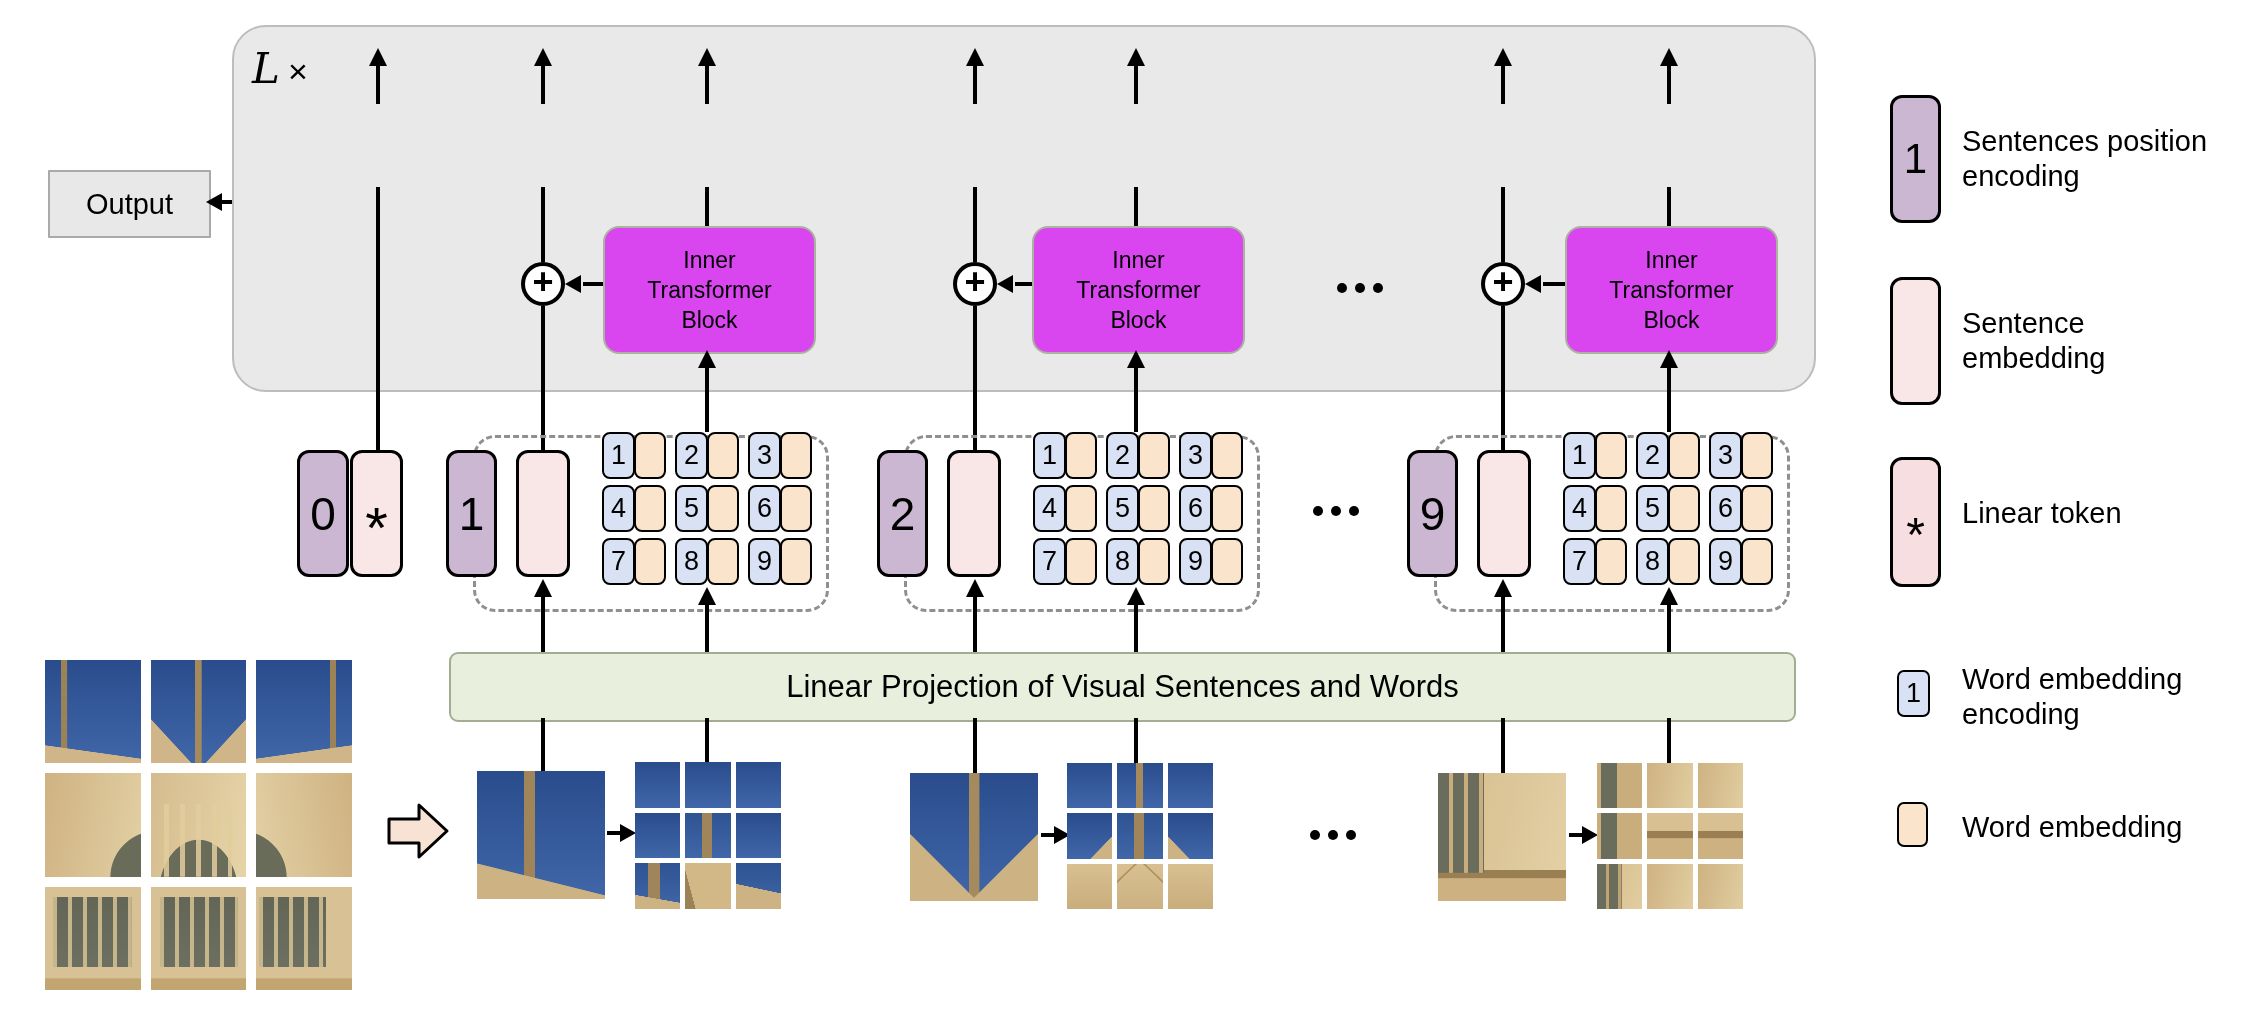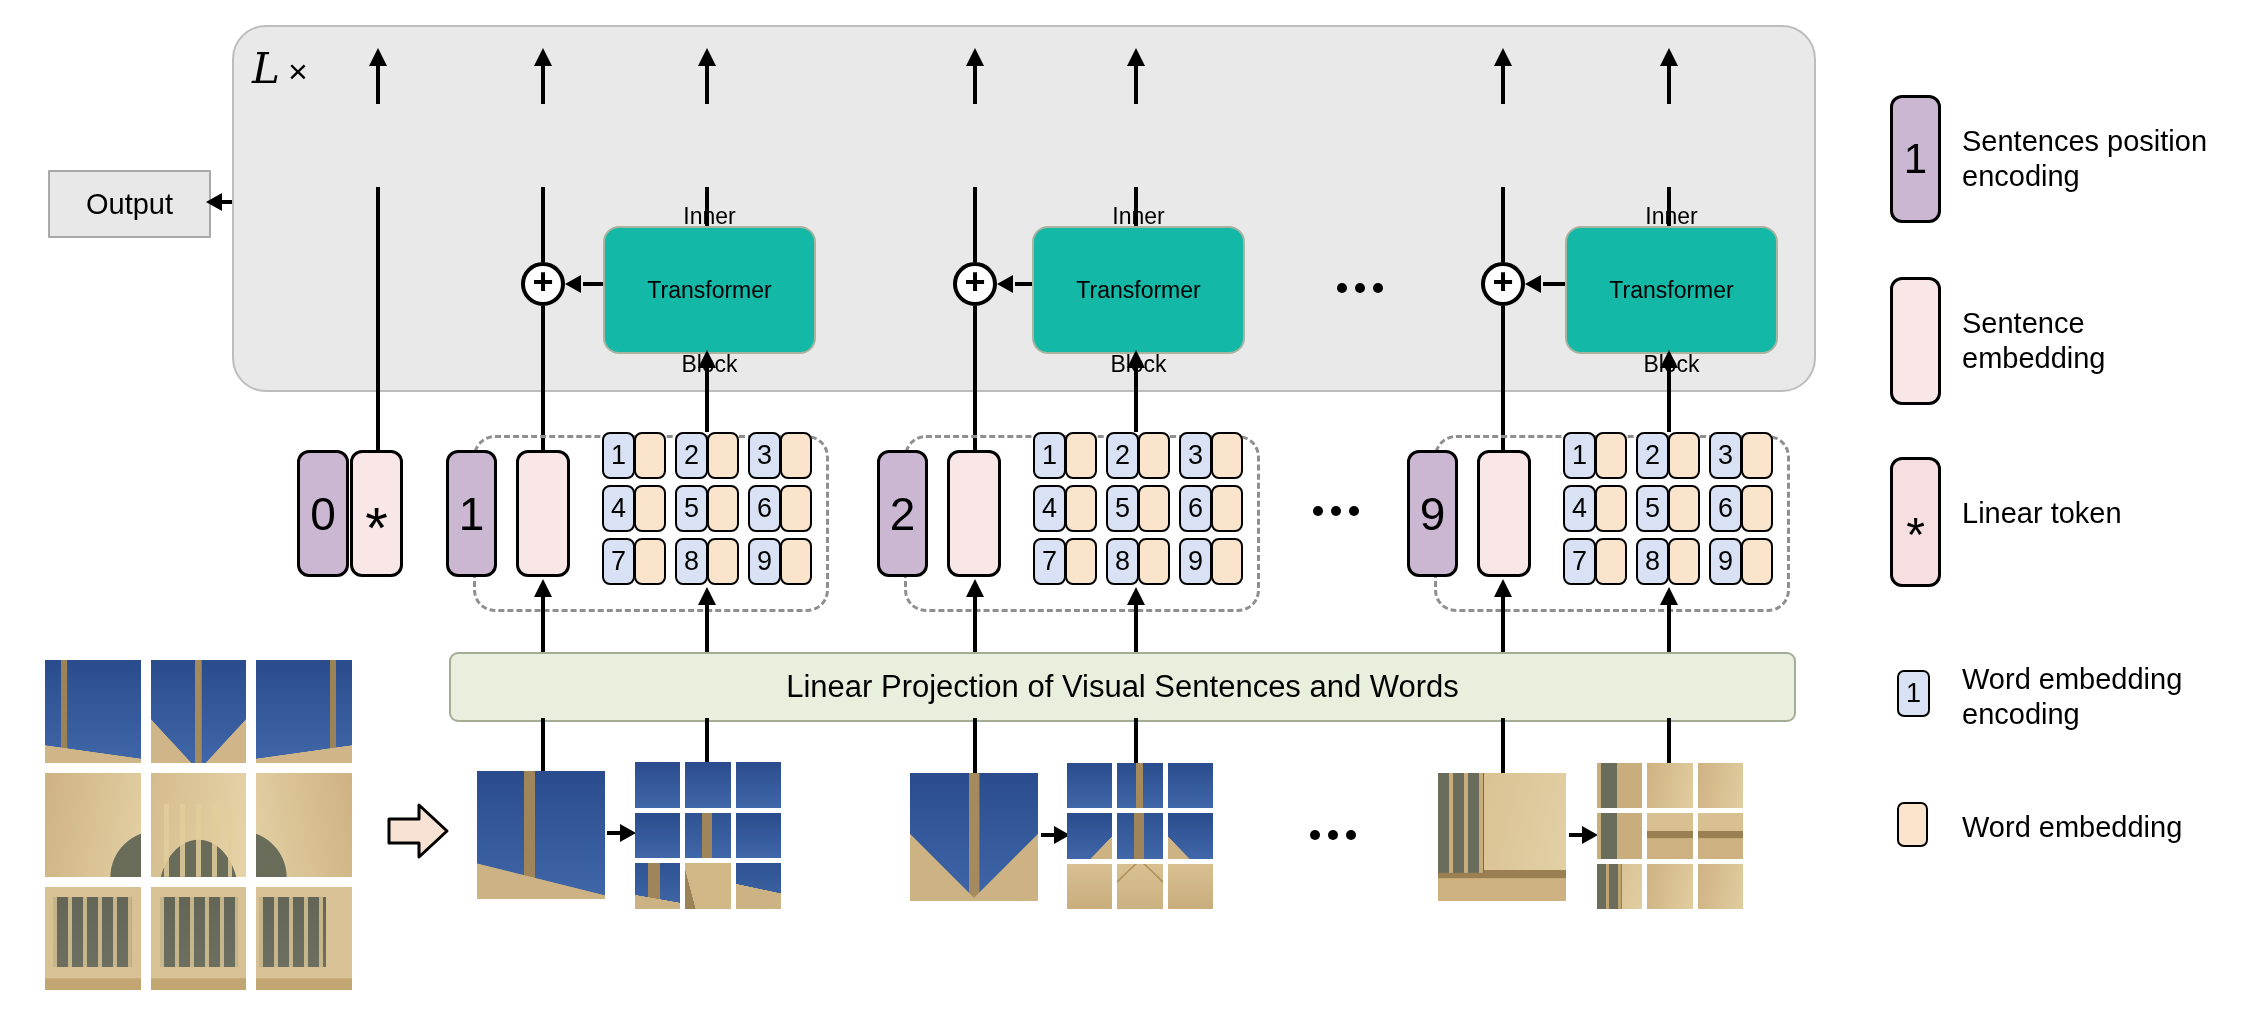--- a/index.html
+++ b/index.html
@@ -22,23 +22,23 @@
   
   .gray-block{position:absolute;left:232px;top:25px;width:1580px;height:363px;
               background:#e9e9e9;border:2px solid #bdbdbd;border-radius:34px;}
   .loop-label{position:absolute;left:252px;top:44px;font-size:40px;}
   .loop-label .lvar{font-family:"DejaVu Serif","Liberation Serif",serif;font-style:italic;font-size:42px;}
   .loop-label .ltimes{font-size:34px;margin-left:8px;}
   .green-bar{position:absolute;background:#e8f0dd;border:2px solid #a3ad94;border-radius:9px;
              display:flex;align-items:center;justify-content:center;}
   .outer-bar{left:330px;top:103px;width:1445px;height:84px;font-size:34px;}
   .linear-bar{left:449px;top:652px;width:1343px;height:66px;font-size:31px;}
-  .inner-block{position:absolute;top:226px;width:209px;height:124px;background:#14b8a6;
+  .inner-block{position:absolute;top:226px;width:209px;height:124px;background:#d946ef;
                border:2px solid #aab3a0;border-radius:16px;display:flex;flex-direction:column;
-               align-items:center;justify-content:center;font-size:23px;line-height:30px;gap:44px;}
+               align-items:center;justify-content:center;font-size:23px;line-height:30px;}
   .output-box{position:absolute;left:48px;top:170px;width:159px;height:64px;background:#e8e8e8;
               border:2px solid #a9a9a9;border-radius:1px;display:flex;align-items:center;
               justify-content:center;font-size:29px;}
   .plus-circle{position:absolute;top:262px;width:44px;height:44px;border-radius:50%;background:#fff;
                border:4px solid #000;box-sizing:border-box;display:flex;align-items:center;
                justify-content:center;font-size:36px;font-weight:bold;}
   .plus-circle i{font-style:normal;transform:translateY(-2px);}
 
   
   .tok{position:absolute;box-sizing:border-box;border:3px solid #000;border-radius:12px;

